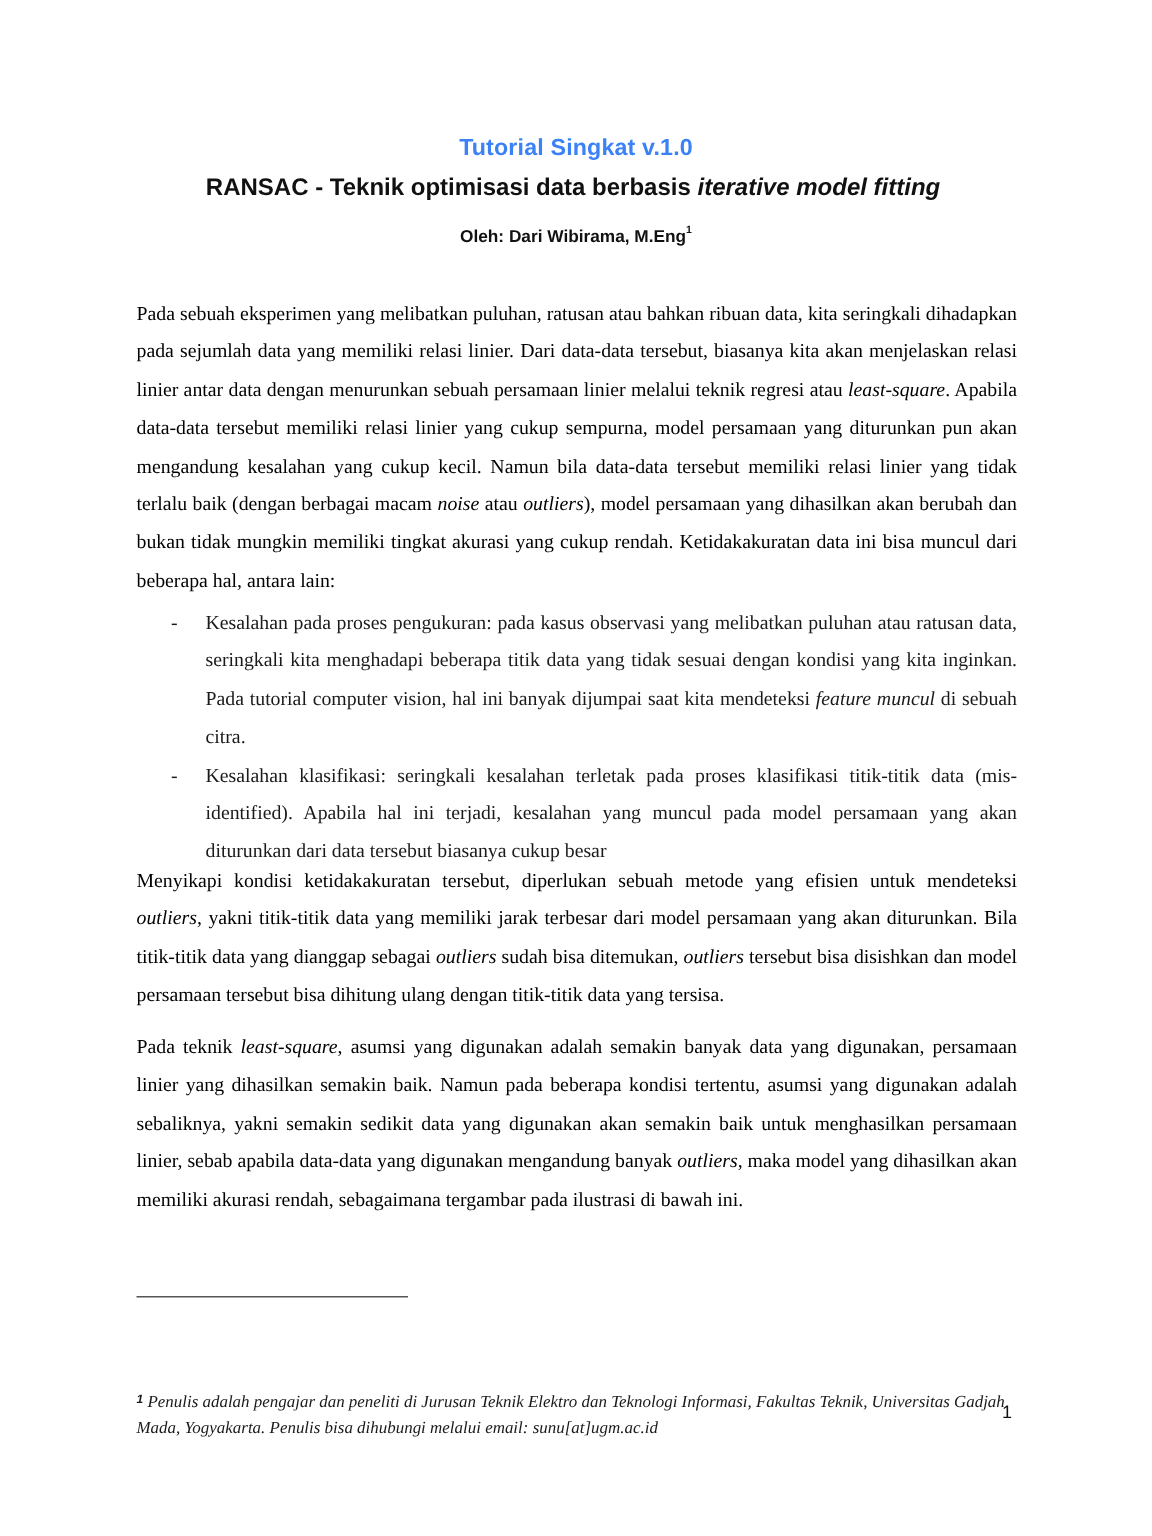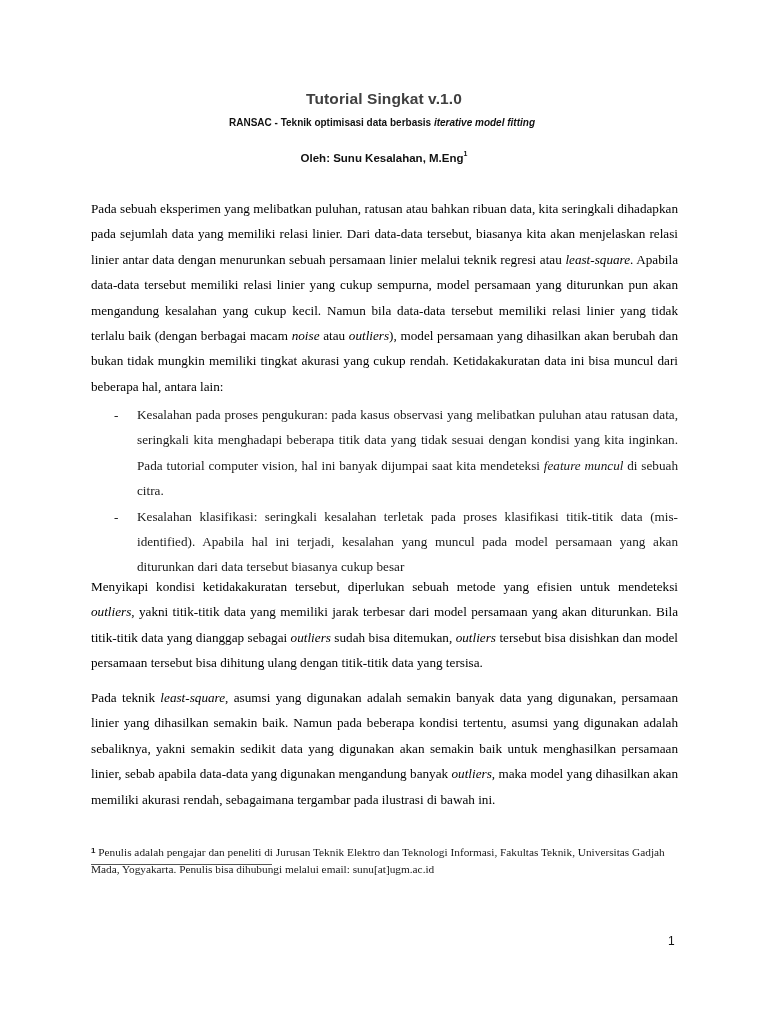--- a/index.html
+++ b/index.html
@@ -1,47 +1,47 @@
 <!DOCTYPE html>
 <html><head>
 <meta charset="utf-8">
 <style>
   html, body { margin:0; padding:0; background:#ffffff; }
   body { width:768px; height:1024px; position:relative; overflow:hidden; color:#1a1a1a; }
   .page { position:absolute; left:0; top:0; width:768px; height:1024px; }
   .title { position:absolute; left:0; width:768px; top:90px; text-align:center;
-    font-family:"Liberation Sans", sans-serif; font-weight:bold; font-size:15.5px; color:#404040; letter-spacing:0.1px; }
+    font-family:"Liberation Sans", sans-serif; font-weight:bold; font-size:15.5px; color:#3b82f6; letter-spacing:0.1px; }
   .subtitle { position:absolute; left:0; width:764px; top:117px; text-align:center;
-    font-family:"Liberation Sans", sans-serif; font-weight:bold; font-size:10px; color:#111; }
+    font-family:"Liberation Sans", sans-serif; font-weight:bold; font-size:16px; color:#111; }
   .author { position:absolute; left:0; width:768px; top:150px; text-align:center;
     font-family:"Liberation Sans", sans-serif; font-weight:bold; font-size:11.5px; color:#111; }
   .author sup { font-size:7px; vertical-align:6px; }
   .para { position:absolute; left:91px; width:587px; font-family:"Liberation Serif", serif;
     font-size:13.2px; line-height:25.4px; text-align:justify; color:#000000; margin:0; }
   .para i { font-style:italic; }
   .list { position:absolute; left:91px; width:587px; margin:0; padding:0; list-style:none;
     font-family:"Liberation Serif", serif; font-size:13.2px; line-height:25.4px; color:#1a1a1a; }
   .list li { position:relative; padding-left:46px; text-align:justify; }
   .list .dash { position:absolute; left:23px; top:0; }
   .fn-rule { position:absolute; left:91px; top:864px; width:181px; height:0; border-top:1px solid #555; }
-  .footnote { position:absolute; left:91px; top:842px; width:590px; font-family:"Liberation Serif", serif;
-    font-size:11.3px; line-height:17px; color:#1a1a1a; }
+  .footnote { position:absolute; left:91px; top:924px; width:590px; font-family:"Liberation Serif", serif;
+    font-size:11.3px; line-height:17px; color:#1a1a1a;font-style:italic; }
   .footnote sup { font-family:"Liberation Sans", sans-serif; font-weight:bold; font-size:8px; vertical-align:3px; }
   .pagenum { position:absolute; left:668px; top:934px; font-family:"Liberation Sans", sans-serif; font-size:12px; color:#111; }
 </style>
 </head>
 <body>
 
 <div class="page">
 
   <div class="title">Tutorial Singkat v.1.0</div>
 
   <div class="subtitle"><span>RANSAC -  Teknik optimisasi data berbasis </span><i>iterative model fitting</i></div>
 
-  <div class="author"><span>Oleh: Sunu Kesalahan, M.Eng</span><sup>1</sup></div>
+  <div class="author"><span>Oleh: Dari Wibirama, M.Eng</span><sup>1</sup></div>
 
   <p class="para" style="top:196px;"><span>Pada sebuah eksperimen yang melibatkan puluhan, ratusan atau bahkan ribuan data, kita seringkali dihadapkan pada sejumlah data yang memiliki relasi linier. Dari data-data tersebut, biasanya kita akan menjelaskan relasi linier antar data dengan menurunkan sebuah persamaan linier melalui teknik regresi atau </span><i>least-square</i><span>. Apabila data-data tersebut memiliki relasi linier yang cukup sempurna, model persamaan yang diturunkan pun akan mengandung kesalahan yang cukup kecil. Namun bila data-data tersebut memiliki relasi linier yang tidak terlalu baik (dengan berbagai macam </span><i>noise</i><span> atau </span><i>outliers</i><span>), model persamaan yang dihasilkan akan berubah dan bukan tidak mungkin memiliki tingkat akurasi yang cukup rendah. Ketidakakuratan data ini bisa muncul dari beberapa hal, antara lain:</span></p>
 
   <ul class="list" style="top:402px;">
     <li><span class="dash">-</span><span>Kesalahan pada proses pengukuran: pada kasus observasi yang melibatkan puluhan atau ratusan data, seringkali kita menghadapi beberapa titik data yang tidak sesuai dengan kondisi yang kita inginkan. Pada tutorial computer vision, hal ini banyak dijumpai saat kita mendeteksi </span><i>feature muncul</i><span> di sebuah citra.</span></li>
     <li><span class="dash">-</span><span>Kesalahan klasifikasi: seringkali kesalahan terletak pada proses klasifikasi titik-titik data (mis-identified). Apabila hal ini terjadi, kesalahan yang muncul pada model persamaan yang akan diturunkan dari data tersebut biasanya cukup besar</span></li>
   </ul>
 
   <p class="para" style="top:574px;"><span>Menyikapi kondisi ketidakakuratan tersebut, diperlukan sebuah metode yang efisien untuk mendeteksi </span><i>outliers</i><span>, yakni titik-titik data yang memiliki jarak terbesar dari model persamaan yang akan diturunkan. Bila titik-titik data yang dianggap sebagai </span><i>outliers</i><span> sudah bisa ditemukan, </span><i>outliers</i><span> tersebut bisa disishkan dan model persamaan tersebut bisa dihitung ulang dengan titik-titik data yang tersisa.</span></p>
 

